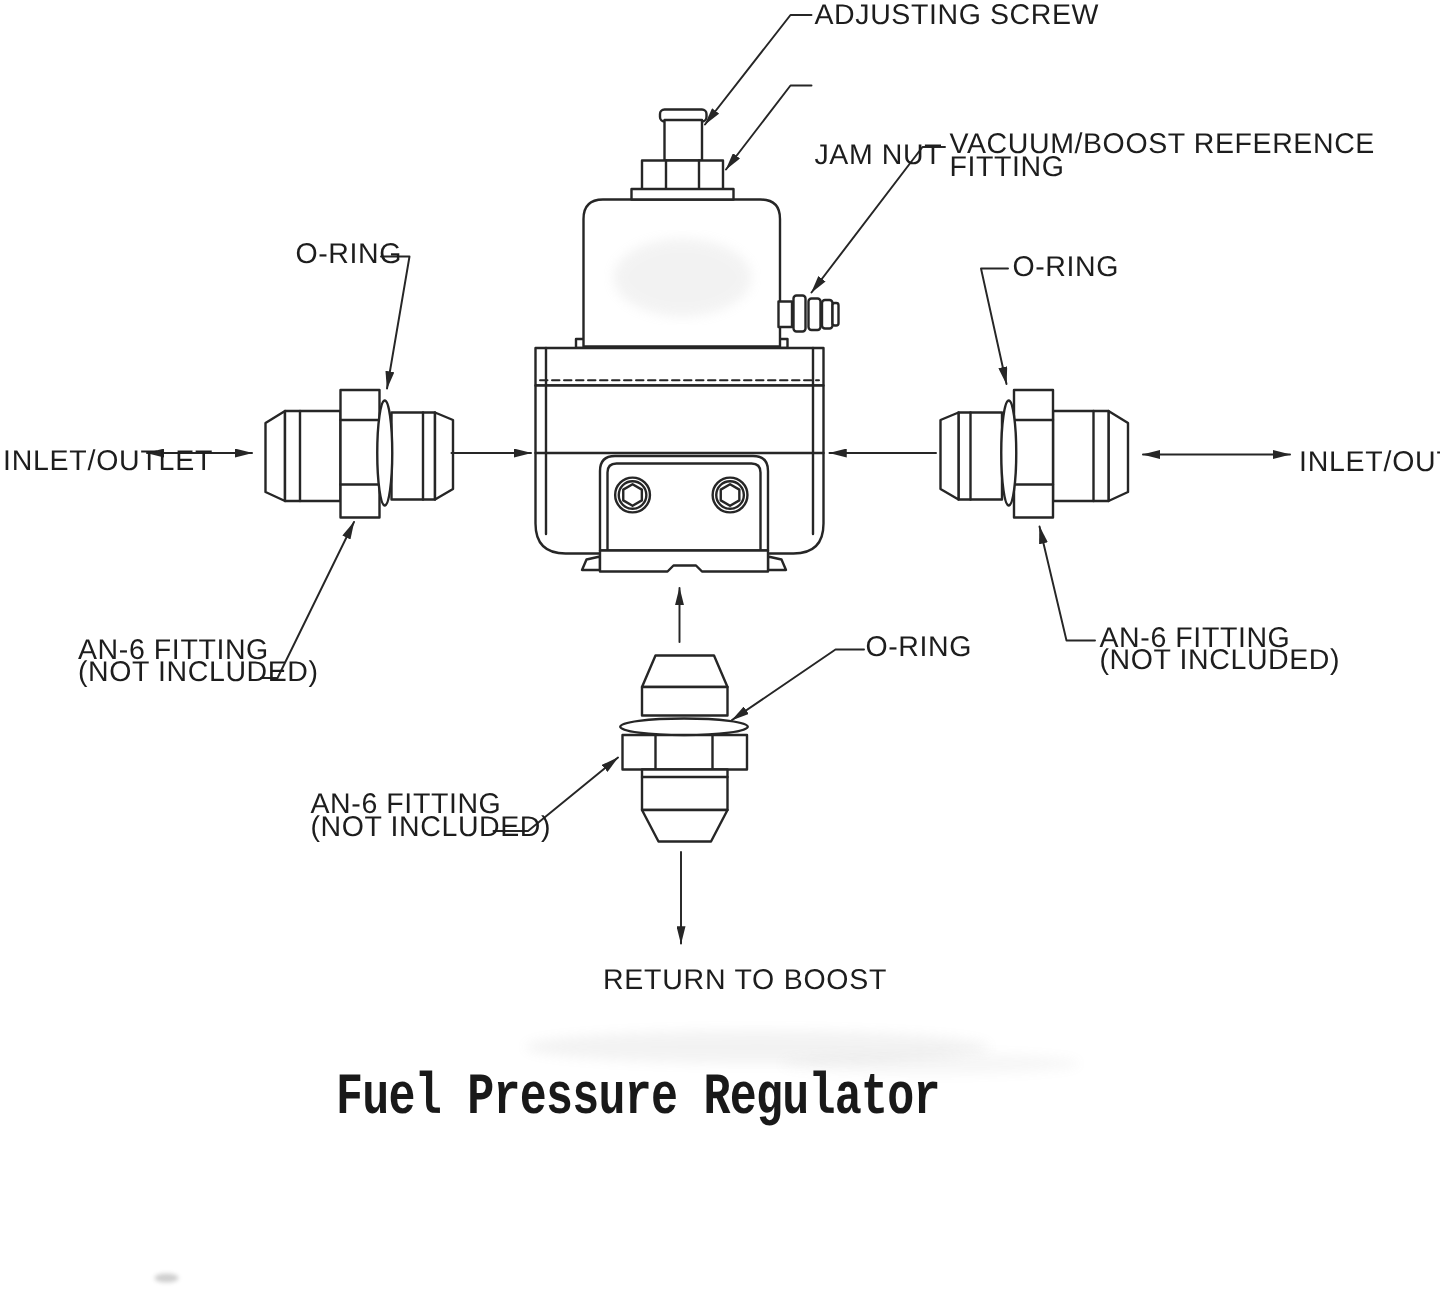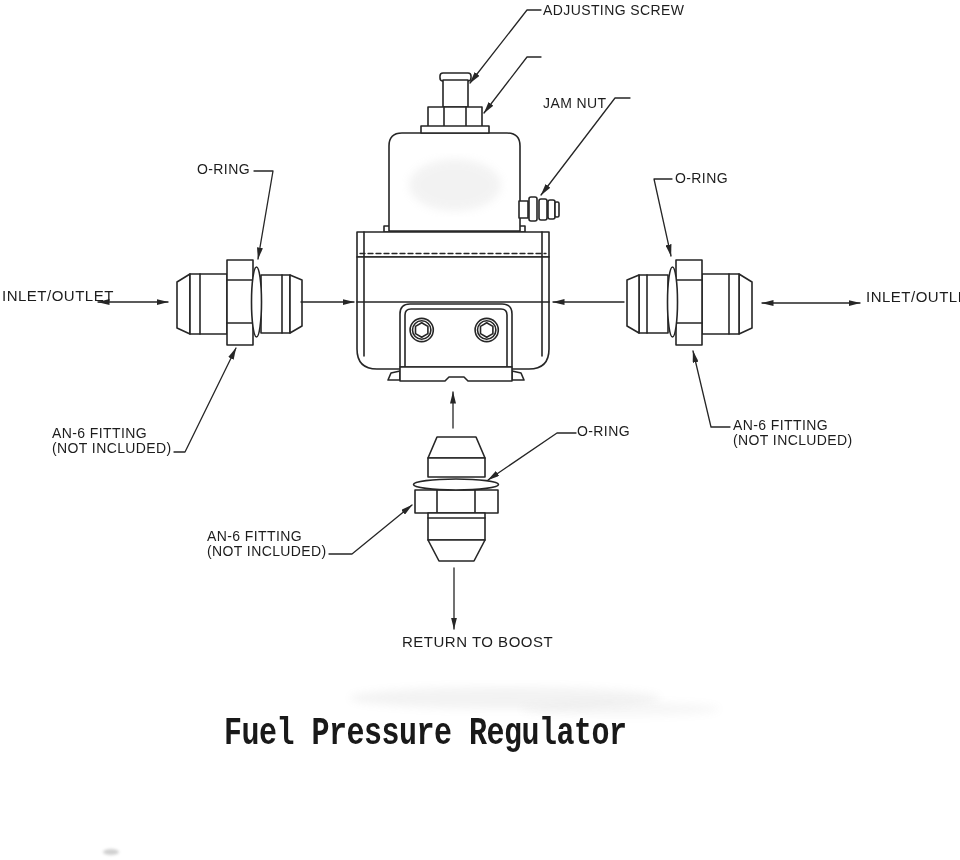--- a/index.html
+++ b/index.html
@@ -6,24 +6,24 @@
   html,body { background:#ffffff; }
   .stage {
     position:relative; width:960px; height:860px; background:#ffffff;
     overflow:hidden; font-family:"Liberation Sans", sans-serif;
   }
   svg.drawing { position:absolute; left:0; top:0; }
   .ln  { fill:none; stroke:#262626; stroke-width:1.6; stroke-linejoin:round; stroke-linecap:round; }
   .fw  { fill:#ffffff; stroke:#262626; stroke-width:1.6; stroke-linejoin:round; }
   .ld  { fill:none; stroke:#262626; stroke-width:1.3; stroke-linejoin:round; stroke-linecap:round; }
   .lbl {
-    position:absolute; font-size:14px; line-height:15px; letter-spacing:.4px;
+    position:absolute; font-size:19px; line-height:15px; letter-spacing:.4px;
     color:#1d1d1d; white-space:nowrap; font-weight:500;
   }
-  .lbl.big { font-size:15px; letter-spacing:.5px; }
+  .lbl.big { font-size:19px; letter-spacing:.5px;margin-top:12px; }
   .title {
     position:absolute; left:224px; top:711px;
     font-family:"Liberation Mono", monospace; font-size:30px; font-weight:600;
     letter-spacing:-0.5px; color:#191919; white-space:nowrap;
     transform:scaleY(1.3); transform-origin:0 0;
   }
   .smudge { position:absolute; border-radius:50%; filter:blur(4px); background:#8c8c8c; }
   .smudge.s1 { left:350px; top:687px; width:310px; height:22px; opacity:.10; }
   .smudge.s2 { left:520px; top:702px; width:200px; height:14px; opacity:.07; }
   .smudge.s3 { left:103px; top:849px; width:16px; height:6px; opacity:.35; filter:blur(1.5px); background:#777; }
@@ -157,20 +157,24 @@
   </svg>
 
   <div class="lbl" style="left:543px; top:3px;">
     <span>ADJUSTING SCREW</span>
   </div>
 
   <div class="lbl" style="left:543px; top:48px;margin-top:48px;">
     <span>JAM NUT</span>
   </div>
 
+  <div class="lbl" style="left:633px; top:89px;">
+    <div>VACUUM/BOOST REFERENCE</div>
+    <div>FITTING</div>
+  </div>
 
   <div class="lbl" style="left:197px; top:162px;">
     <span>O-RING</span>
   </div>
 
   <div class="lbl" style="left:675px; top:171px;">
     <span>O-RING</span>
   </div>
 
   <div class="lbl big" style="left:2px; top:288px;">

